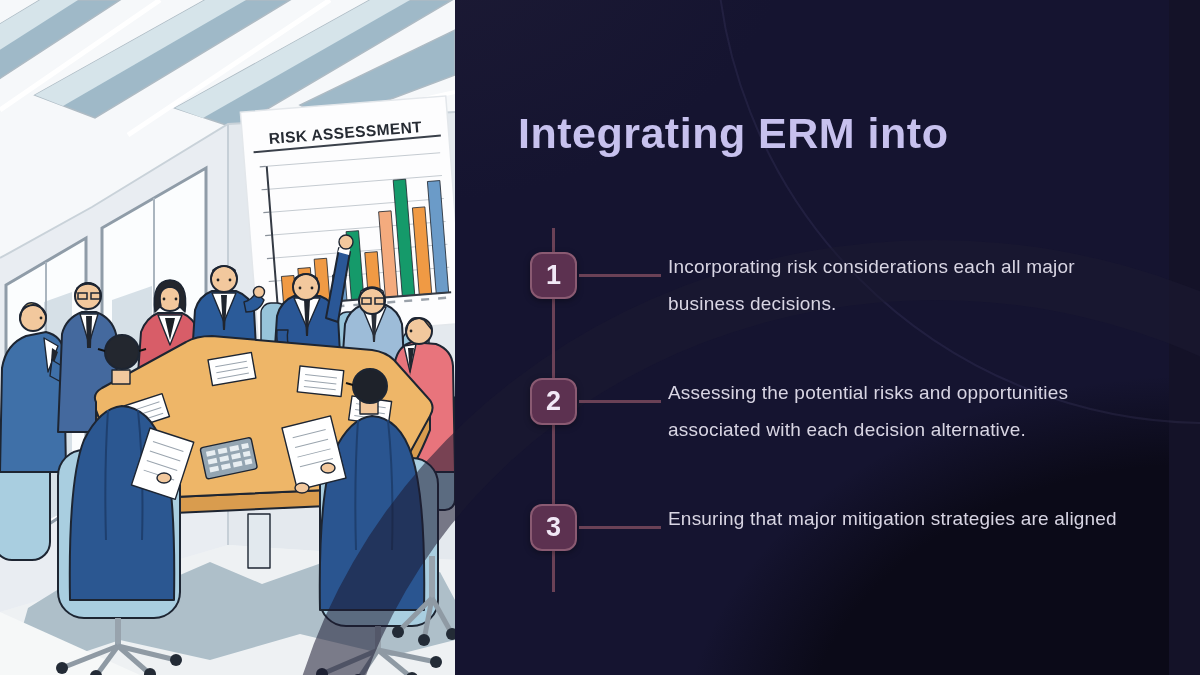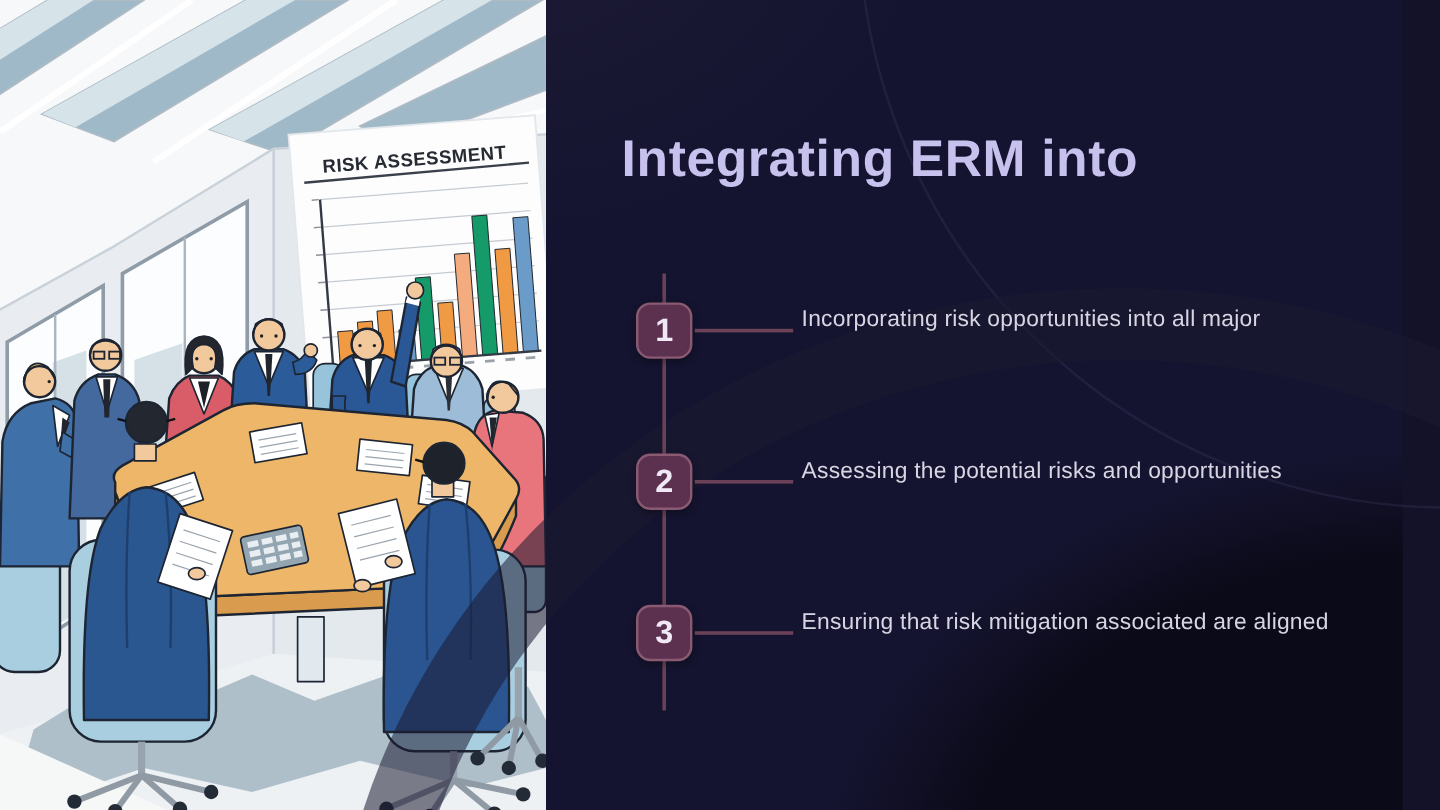--- a/index.html
+++ b/index.html
@@ -361,33 +361,35 @@
     <h1 class="title">
       <div>Integrating ERM into</div>
     </h1>
 
     <div class="tl-line"></div>
 
     <div class="item">
       <div class="badge" style="top:252px">1</div>
       <div class="connector" style="top:274px"></div>
       <div class="itext" style="top:248px">
-        <div>Incorporating risk opportunities into all major</div>
+        <div>Incorporating risk considerations each all major</div>
+        <div>business decisions.</div>
       </div>
     </div>
 
     <div class="item">
       <div class="badge" style="top:378px">2</div>
       <div class="connector" style="top:400px"></div>
       <div class="itext" style="top:374px">
         <div>Assessing the potential risks and opportunities</div>
+        <div>associated with each decision alternative.</div>
       </div>
     </div>
 
     <div class="item">
       <div class="badge" style="top:504px">3</div>
       <div class="connector" style="top:526px"></div>
       <div class="itext" style="top:500px">
-        <div>Ensuring that risk mitigation associated are aligned</div>
+        <div>Ensuring that major mitigation strategies are aligned</div>
       </div>
     </div>
   </div>
 </div>
 
 </body></html>

